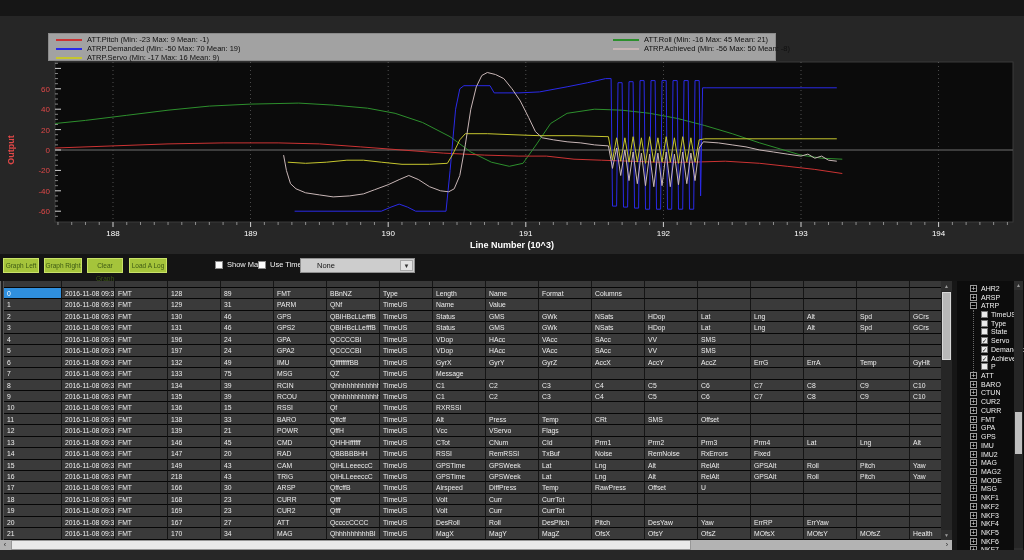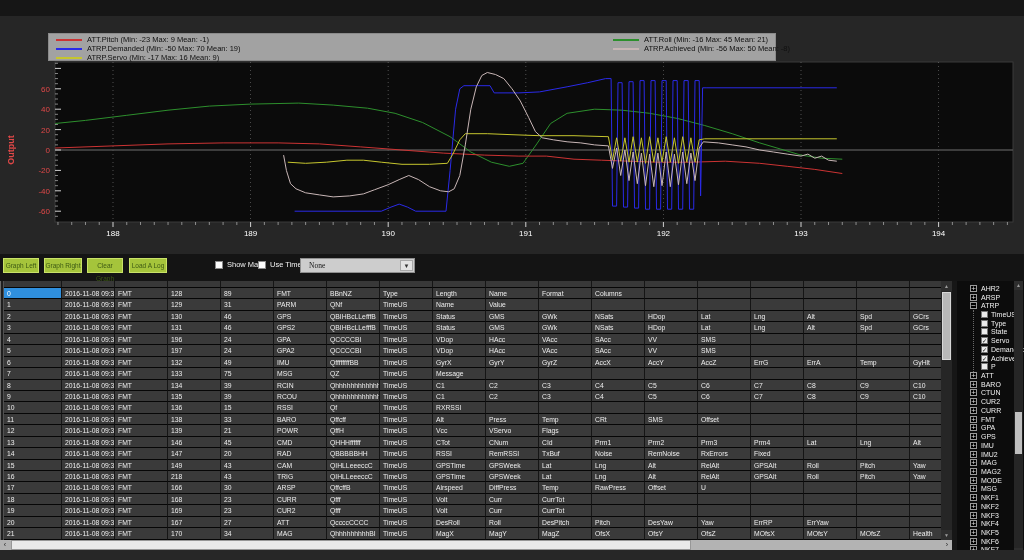--- a/index.html
+++ b/index.html
@@ -33,21 +33,21 @@
             color:#fff; font-weight:bold; font-size:9px; }
 
   
   .toolbar { position:absolute; top:254px; left:0; width:1024px; height:27px; background:#141414; }
   .gbtn { position:absolute; top:4px; height:15px; background:#a5c43b; border:1px solid #c9e268;
           color:#3d5a14; font-size:6.5px; text-align:center; line-height:13px; }
   .cbx { position:absolute; top:7px; width:8px; height:8px; background:#fdfdfd; border:1px solid #8a8a8a; }
   .cbx-label { position:absolute; top:6px; font-size:7.5px; color:#f0f0f0; }
   .dropdown { position:absolute; left:300px; top:4px; width:115px; height:15px; background:#cdcdcd;
               border:1px solid #8f8f8f; }
-  .dd-value { position:absolute; left:8px; top:0; line-height:14px; font-size:7.5px; color:#141414;font-family:Liberation Serif, serif; }
+  .dd-value { position:absolute; left:16px; top:0; line-height:14px; font-size:7.5px; color:#141414; }
   .dd-btn { position:absolute; right:1px; top:1px; width:13px; height:11px; background:#e2e2e2;
             border:1px solid #a7a7a7; text-align:center; line-height:10px; font-size:6px; color:#333; }
 
   
   .table-wrap { position:absolute; top:281px; left:0; width:941px; height:259px; background:#000; overflow:hidden; }
   .trow { display:flex; height:11.45px; }
   .trow.thead { height:7px; }
   .rowhdr { flex:none; width:4px; background:#1f1f1f; border-left:1px solid #6a6a6a; border-right:1px solid #515151; }
   .tcell { flex:none; height:100%; background:#3a3a3a; color:#ededed; font-size:6.8px; line-height:11px;
            padding-left:3px; border-right:1px solid #151515; border-bottom:1px solid #060606;
@@ -238,20 +238,21 @@
       <div class="lg-entry" style="left:564px;top:2px;">
         <span class="lg-swatch" style="background: rgb(45, 143, 45);"></span>
         <span class="lg-text">ATT.Roll (Min: -16 Max: 45 Mean: 21)</span>
       </div>
       <div class="lg-entry" style="left:564px;top:11px;">
         <span class="lg-swatch" style="background: rgb(200, 182, 182);"></span>
         <span class="lg-text">ATRP.Achieved (Min: -56 Max: 50 Mean: -8)</span>
       </div>
     </div>
     <div class="ylabel">Output</div>
+    <div class="xlabel">Line Number (10^3)</div>
   </div>
 
   <div class="toolbar">
     <div class="gbtn" style="left:3px;width:36px;">Graph Left</div>
     <div class="gbtn" style="left:44px;width:38px;">Graph Right</div>
     <div class="gbtn" style="left:87px;width:36px;">Clear Graph</div>
     <div class="gbtn" style="left:129px;width:38px;">Load A Log</div>
     <div class="cbx" style="left:215px;"></div>
     <div class="cbx-label" style="left:227px;">Show Map</div>
     <div class="cbx" style="left:258px;"></div>

